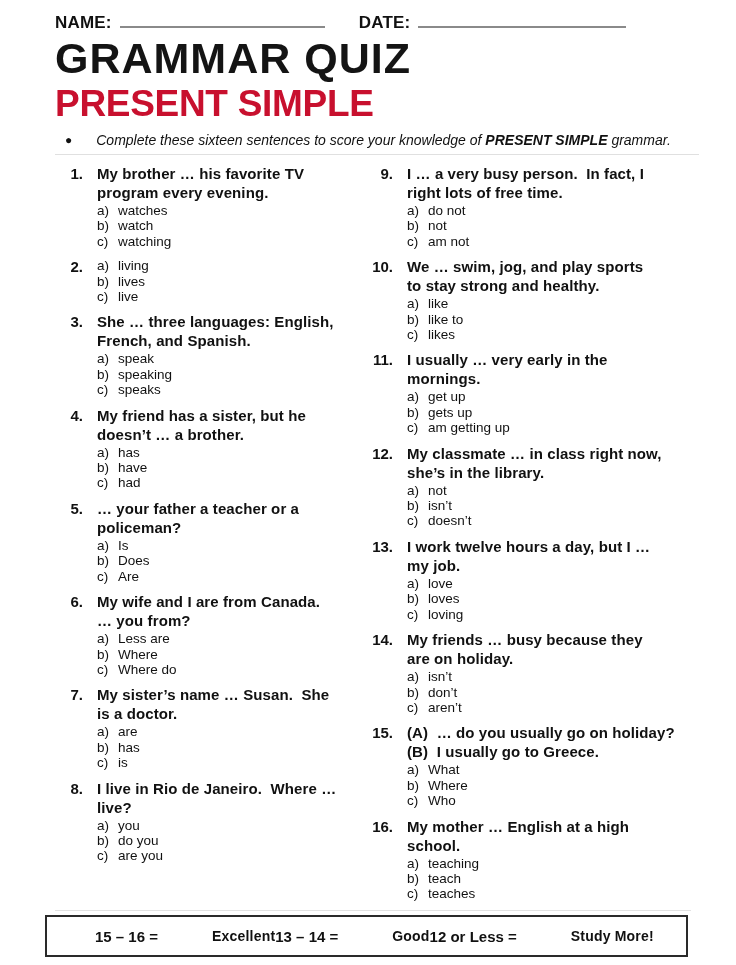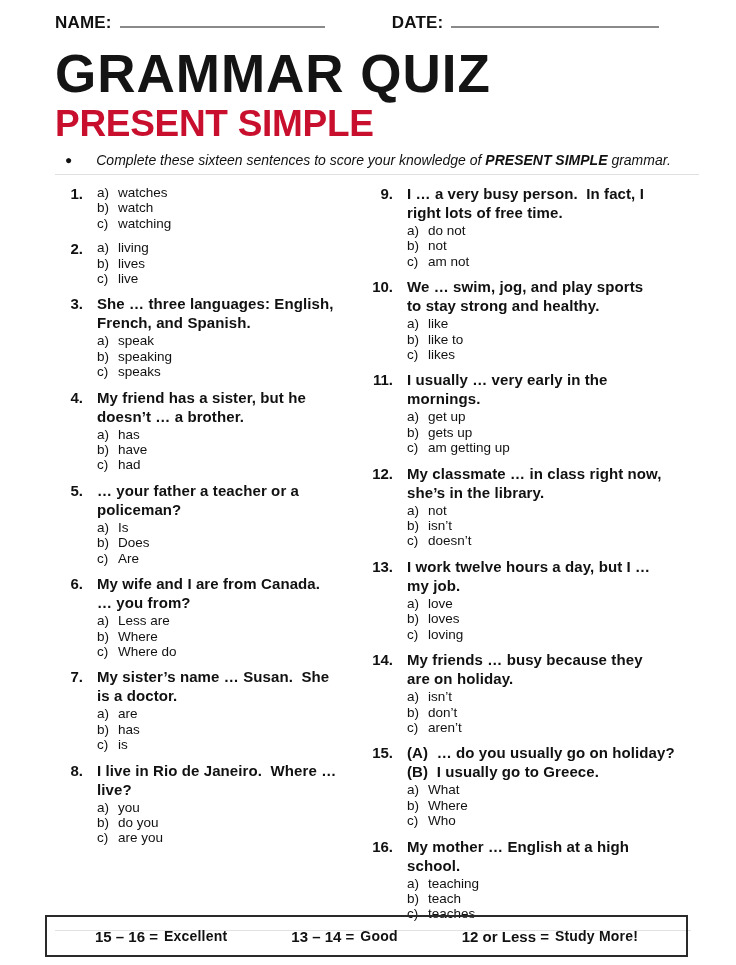--- a/index.html
+++ b/index.html
@@ -29,27 +29,26 @@
     letter-spacing: 0.2px;
     white-space: nowrap;
   }
   .write-line {
     display: inline-block;
     border-bottom: 2px solid #8a8a8a;
     height: 14px;
     margin-left: 8px;
   }
   .name-line { width: 205px; }
-  .date-group { margin-left: 67px; display: flex; align-items: baseline; justify-content: center; }
+  .date-group { margin-left: 34px; display: flex; align-items: baseline; justify-content: center; }
   .date-line { width: 208px; }
 
   
   .quiz-title {
-    margin-top: 10px;
-    font-size: 53px;
+    font-size: 43px;
     line-height: 1.0;
     font-weight: 700;
     letter-spacing: 1px;
     color: #141414;
   }
   .quiz-subtitle {
     margin-top: 5px;
     font-size: 37px;
     line-height: 1.0;
     font-weight: 700;
@@ -120,21 +119,21 @@
     left: 45px;
     top: 915px;
     width: 643px;
     height: 42px;
     border: 2px solid #2a2a2a;
     display: flex;
     align-items: center;
     justify-content: space-between;
     padding: 0 48px 0 48px;
   }
-  .score-item { display: flex; align-items: center; white-space: nowrap; }
+  .score-item { display: flex; align-items: center; white-space: nowrap; gap: 48px; }
   .score-range { font-weight: 700; font-size: 15px; }
   .score-label { font-weight: 700; font-size: 14px; margin-left: 6px; letter-spacing: 0.2px; }
 </style>
 </head>
 <body>
 
 <div class="page">
 
   <div class="name-date-row">
     <span class="field-label">NAME:</span>
@@ -151,20 +150,22 @@
   <div class="instruction-row">
     <span class="instruction-bullet">●</span>
     <span><span>Complete these sixteen sentences to score your knowledge of </span><span class="instruction-strong">PRESENT SIMPLE</span><span> grammar.</span></span>
   </div>
 
   <div class="questions">
     <div id="col-left">
         <div class="q">
           <div class="qnum">1.</div>
           <div class="qbody">
+            <div class="qtext">My brother … his favorite TV
+program every evening.</div>
             <div class="opts">
               <div class="opt">
                 <span class="opt-letter">a)</span>
                 <span class="opt-text">watches</span>
               </div>
               <div class="opt">
                 <span class="opt-letter">b)</span>
                 <span class="opt-text">watch</span>
               </div>
               <div class="opt">

